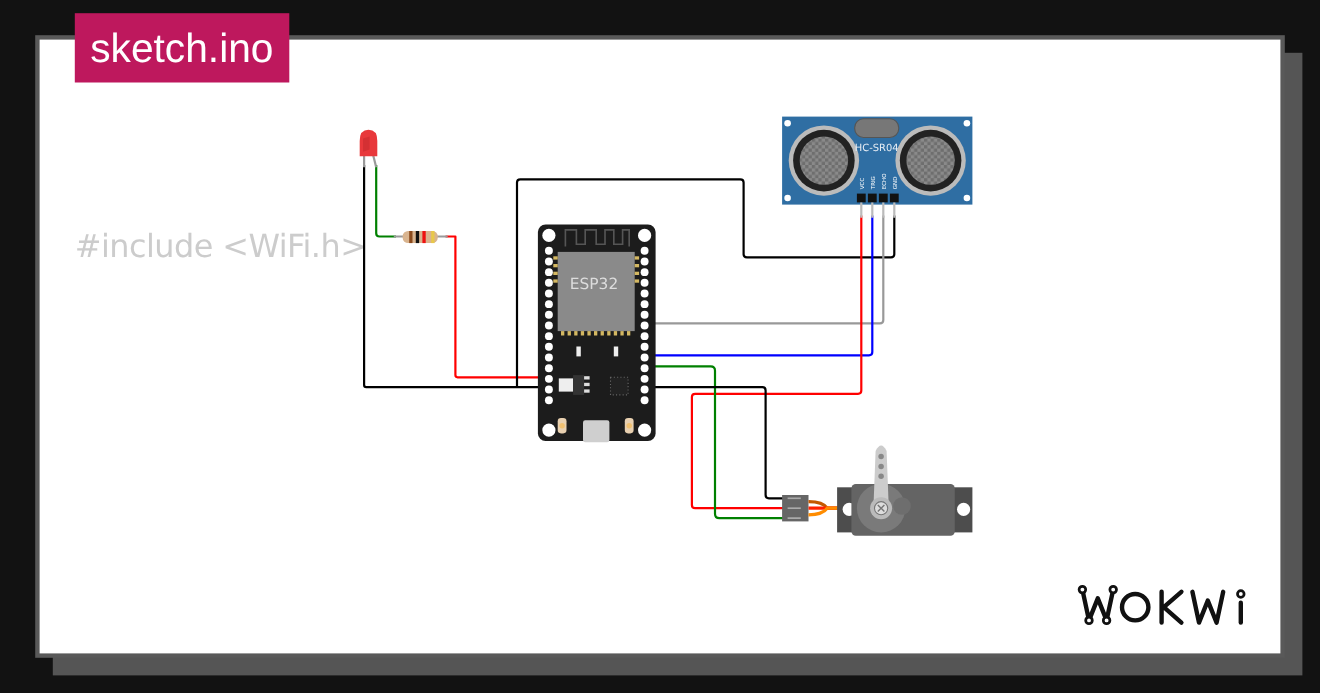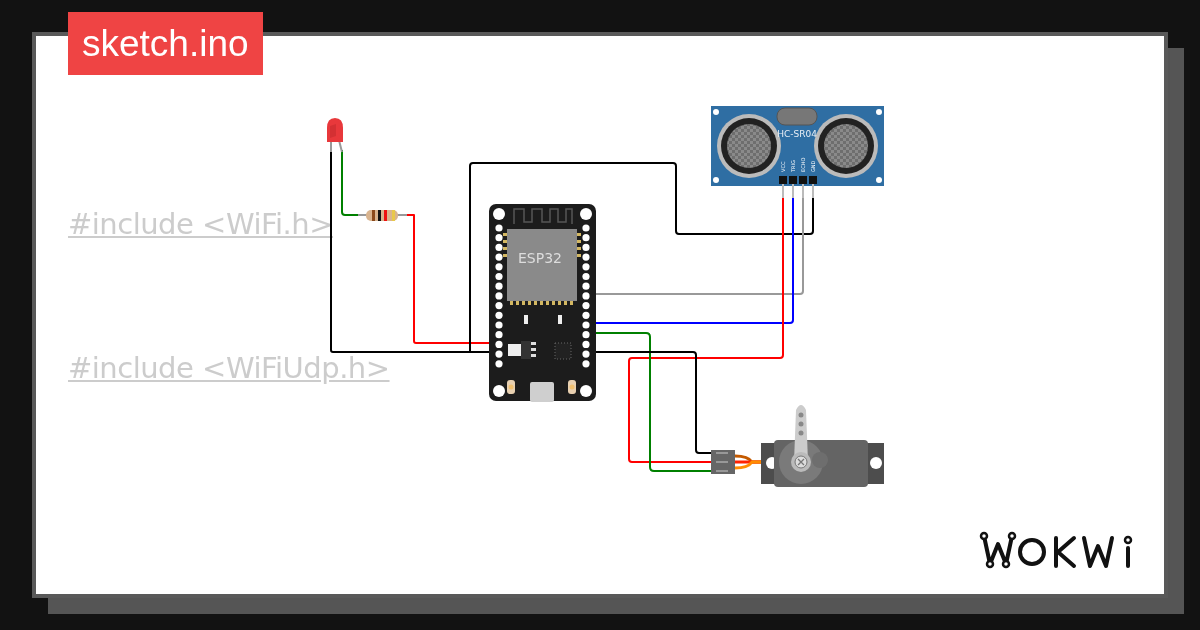--- a/index.html
+++ b/index.html
@@ -19,41 +19,40 @@
     .card-inner {
       position: absolute; left: 4px; top: 4px; right: 4px; bottom: 4px;
       background: #ffffff; overflow: hidden;
     }
     .code {
       position: absolute; left: 32px; top: 68px;
       font-family: "DejaVu Sans", sans-serif;
       font-size: 29px; line-height: 48px; color: #cccccc;
       white-space: pre; letter-spacing: -0.5px;
     }
-    .code-line { height: 48px; text-decoration: underline; }
+    .code-line { height: 48px; }
     .title-tab {
       position: absolute; left: 68px; top: 12px; height: 63px;
-      background: #ef4444; color: #ffffff;
+      background: #be185d; color: #ffffff;
       font-family: "Liberation Sans", sans-serif; font-size: 37px;
       line-height: 63px; padding: 0 14px;
     }
     svg.circuit { position: absolute; left: 0; top: 0; }
     .logo {
       position: absolute; left: 978px; top: 530px;
     }
   </style>
 </head>
 <body>
 
 <div class="shadow-frame"></div>
 <div class="card">
   <div class="card-inner">
     <div class="code">
       <div class="code-line">#include &lt;WiFi.h&gt;</div>
-      <div class="code-line">#include &lt;WiFiUdp.h&gt;</div>
       
       
       
       
       
       
       
       
     </div>
   </div>

